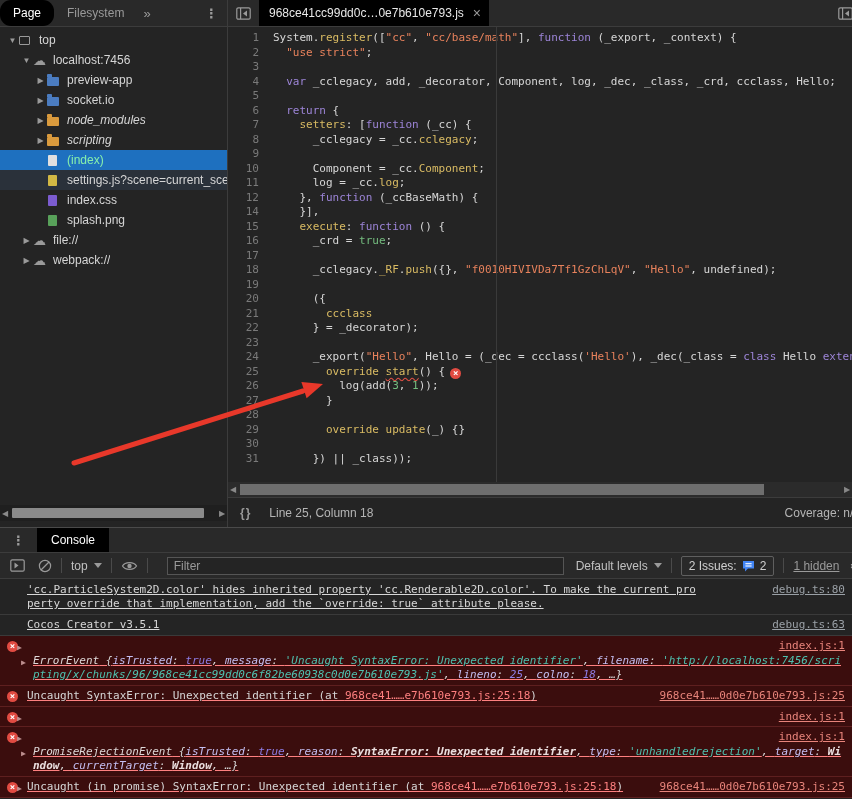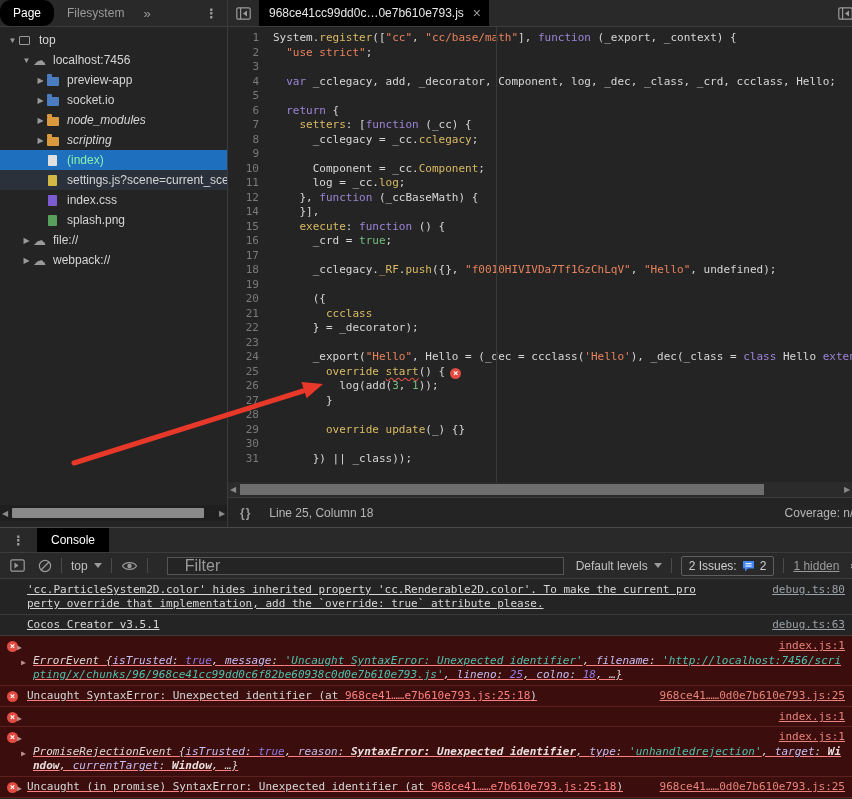--- a/index.html
+++ b/index.html
@@ -86,21 +86,21 @@
   .dtabs .vdots{margin-left:0;padding:0 12px;}
   .dtab{padding:0 14px;display:flex;align-items:center;color:#9a9a9a;}
   .dtab.active{background:#000;color:#fff;}
   .dtoolbar{height:26px;background:var(--chrome,#292929);border-bottom:1px solid var(--border,#3c3c3c);
             display:flex;align-items:center;padding-left:10px;color:#c0c0c0;overflow:hidden;}
   .tbtn{display:flex;align-items:center;flex:none;cursor:pointer;}
   .tsep{width:1px;height:15px;background:#4a4a4a;margin:0 9px;flex:none;}
   .ddl{display:flex;align-items:center;gap:6px;flex:none;cursor:pointer;white-space:nowrap;}
   .caret{width:0;height:0;border-left:4px solid transparent;border-right:4px solid transparent;border-top:5px solid #9a9a9a;display:inline-block;}
   #filter{flex:1;height:18px;margin:0 12px 0 10px;background:var(--bg,#242424);border:1px solid #555;
-          color:#d5d5d5;font-size:16px;padding:0 17px;font-family:"Liberation Sans","DejaVu Sans",sans-serif;}
+          color:#d5d5d5;font-size:12px;padding:0 6px;font-family:"Liberation Sans","DejaVu Sans",sans-serif;}
   #filter::placeholder{color:#9a9a9a;}
   .chip{display:flex;align-items:center;gap:5px;border:1px solid #5f5f5f;border-radius:2px;padding:2px 7px;flex:none;cursor:pointer;white-space:nowrap;color:#d0d0d0;}
   .hiddenlbl{flex:none;color:#9a9a9a;white-space:nowrap;text-decoration:underline;}
   .gear{flex:none;color:#9a9a9a;font-size:14px;margin:0 -10px 0 10px;}
 
   
   #msgs{position:absolute;left:0;top:52px;right:0;bottom:0;overflow:hidden;
         font-family:"DejaVu Sans Mono","Liberation Mono",monospace;font-size:11px;}
   .msg{position:relative;border-bottom:1px solid #3a3a3a;padding:2px 0;}
   .msg.log{color:#d7d7d7;}

